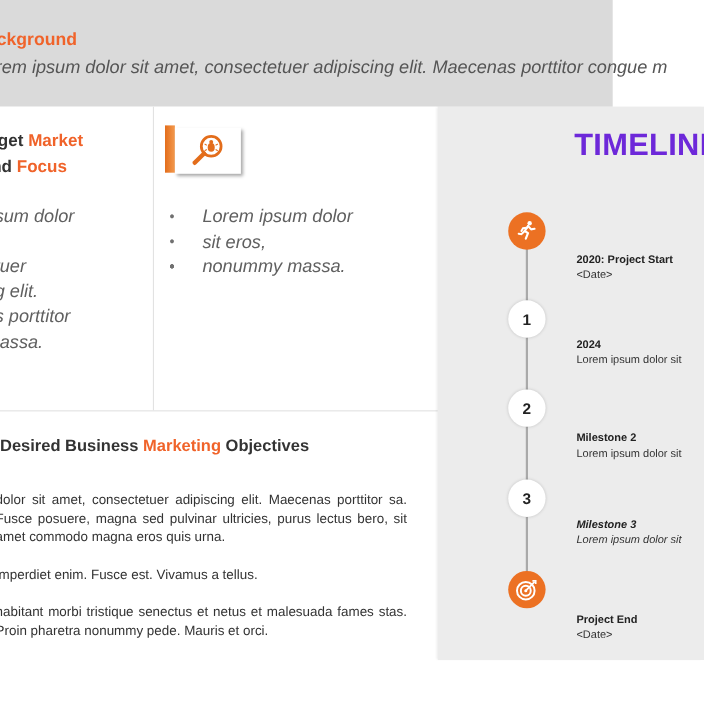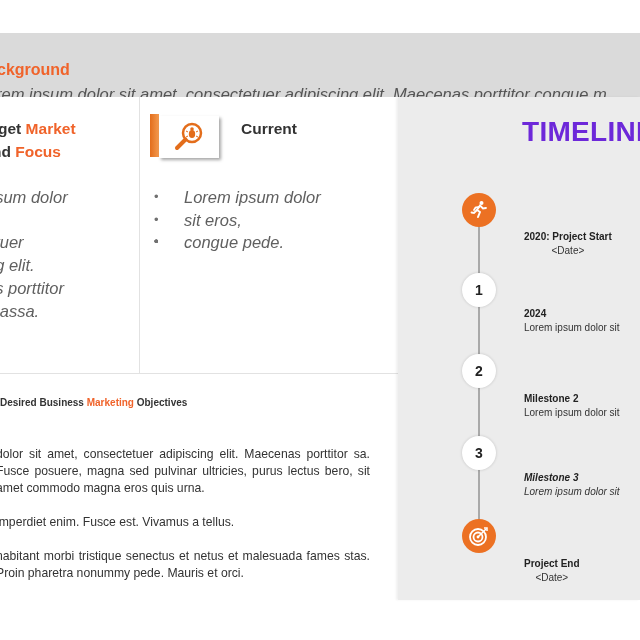--- a/index.html
+++ b/index.html
@@ -3,23 +3,22 @@
 <meta charset="utf-8">
 <style>
   html, body { margin:0; padding:0; }
   body {
     width:640px; height:640px; overflow:hidden; position:relative;
     background:#ffffff;
     font-family: "Liberation Sans", "DejaVu Sans", sans-serif;
     color:#404040;
   }
   .header-band {
-    position:absolute; left:0; top:0; width:640px; height:97px;
+    position:absolute; left:0; top:0; width:557px; height:97px;
     background:#dadada;
-    margin-top:33px;
   }
   .bg-title {
     position:absolute; left:-3px; top:28px;
     font-size:16px; font-weight:bold; color:#f0632a; white-space:nowrap;
   }
   .bg-text {
     position:absolute; left:-4px; top:52px;
     font-size:16.5px; font-style:italic; color:#555; white-space:nowrap;
   }
   .panel-left {
@@ -55,21 +54,21 @@
   }
   .icon-bar {
     position:absolute; left:0; top:0; width:9px; height:43px;
     background:linear-gradient(90deg,#e36d1b,#f39a4f);
   }
   .icon-card {
     position:absolute; left:9px; top:2px; width:60px; height:42px; background:#fff;
     box-shadow:2px 2px 3px rgba(0,0,0,0.35);
   }
   .obj-title {
-    position:absolute; left:0; top:397px; font-size:10px; font-weight:bold; color:#333; white-space:nowrap;
+    position:absolute; left:0; top:397px; font-size:15px; font-weight:bold; color:#333; white-space:nowrap;
   }
   .obj-para {
     position:absolute; left:-4px; width:374px; font-size:12.2px; color:#333; line-height:17px;
     text-align:justify; text-align-last:left; margin:0;
   }
   .p1 { top:446px; }
   .p2 { top:514px; }
   .p3 { top:548px; }
   .panel-right {
     position:absolute; left:398px; top:97px; width:242px; height:503px;
@@ -88,21 +87,21 @@
   }
   .tl-node.orange-node { background:#ec7123; }
   .tl-node.white-node {
     background:#ffffff; box-shadow:0 0 3px rgba(0,0,0,0.18);
     font-weight:bold; font-size:14px; color:#222;
   }
   .tl-label {
     position:absolute; left:524px; font-size:10px; line-height:14px; color:#333; white-space:nowrap;margin-top:36px;
   }
   .tl-label .t { font-weight:bold; color:#222; display:block; }
-  .tl-label .d { display:block;text-align:center; }
+  .tl-label .d { display:block; }
 </style>
 </head>
 <body>
 
 <div class="header-band">
   <div class="bg-title">ckground</div>
   <div class="bg-text">rem ipsum dolor sit amet, consectetuer adipiscing elit. Maecenas porttitor congue m</div>
 </div>
 
 <div class="panel-left"></div>
@@ -131,29 +130,28 @@
       <ellipse cx="33" cy="18" rx="3.2" ry="4" fill="#e36d1b"></ellipse>
       <circle cx="33" cy="13" r="1.8" fill="#e36d1b"></circle>
       <line x1="29" y1="16" x2="27" y2="15" stroke="#e36d1b" stroke-width="1"></line>
       <line x1="37" y1="16" x2="39" y2="15" stroke="#e36d1b" stroke-width="1"></line>
       <line x1="29" y1="20" x2="27" y2="21" stroke="#e36d1b" stroke-width="1"></line>
       <line x1="37" y1="20" x2="39" y2="21" stroke="#e36d1b" stroke-width="1"></line>
     </svg>
   </div>
 </div>
 <div class="card-title col2-title">
-  <div>Current</div>
 </div>
 <ul class="italic-list col2-list">
   <li><span class="bullet">•</span><span>Lorem ipsum dolor</span></li>
   <li><span class="bullet">•</span><span>sit eros,</span></li>
   <li><span class="bullet">•</span></li>
   <li><span class="bullet">•</span></li>
   <li><span class="bullet">•</span></li>
-  <li><span class="bullet">•</span><span>congue pede.</span></li>
+  <li><span class="bullet">•</span><span>nonummy massa.</span></li>
 </ul>
 
 <div class="obj-title"><span>Desired Business </span><span class="orange">Marketing</span><span> Objectives</span></div>
 <p class="obj-para p1">dolor sit amet, consectetuer adipiscing elit. Maecenas porttitor sa. Fusce posuere, magna sed pulvinar ultricies, purus lectus bero, sit amet commodo  magna eros quis urna.</p>
 <p class="obj-para p2">imperdiet enim. Fusce est. Vivamus a tellus.</p>
 <p class="obj-para p3">habitant morbi tristique senectus et netus et malesuada fames stas. Proin pharetra nonummy pede. Mauris et orci.</p>
 
 <div class="panel-right"></div>
 <div class="tl-title">TIMELINE</div>
 <div class="tl-line"></div>

